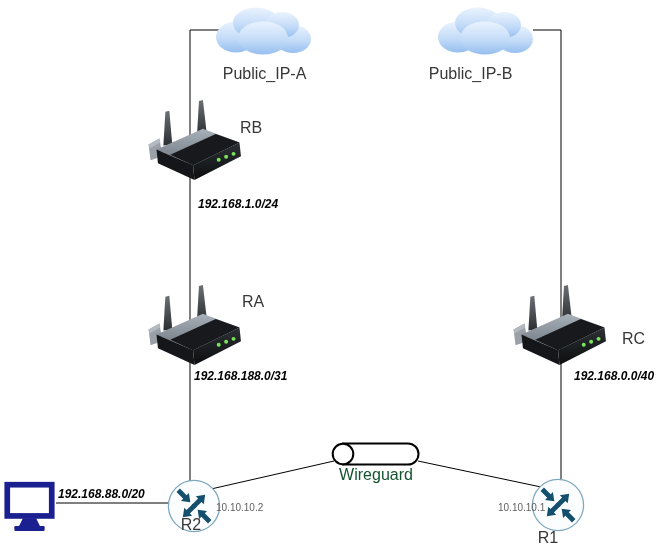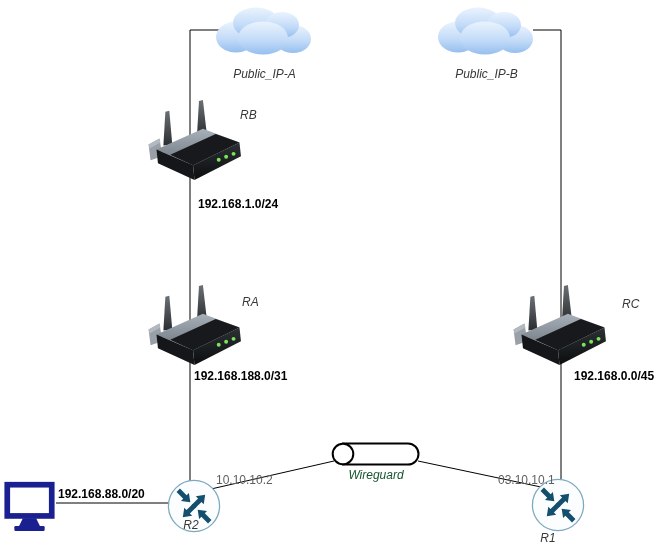--- a/index.html
+++ b/index.html
@@ -3,24 +3,24 @@
 <meta charset="utf-8">
 <style>
   html,body{margin:0;padding:0;background:#ffffff;}
   .canvas{
     position:relative;width:671px;height:560px;background:#ffffff;
     font-family:"Liberation Sans",sans-serif;overflow:hidden;
   }
   .edges{position:absolute;left:0;top:0;pointer-events:none;}
   .node{position:absolute;}
   .node svg{display:block;}
-  .lbl{position:absolute;color:#383838;font-size:12px;line-height:14px;white-space:nowrap;font-style:italic;}
+  .lbl{position:absolute;color:#383838;font-size:16px;line-height:14px;white-space:nowrap;}
   .lbl.ctr{text-align:center;}
-  .net{position:absolute;color:#000000;font-size:12px;font-weight:bold;line-height:14px;white-space:nowrap;}
-  .iflbl{position:absolute;color:#5f5f5f;font-size:12px;line-height:10px;white-space:nowrap;}
+  .net{position:absolute;color:#000000;font-size:12px;font-weight:bold;line-height:14px;white-space:nowrap;font-style:italic;}
+  .iflbl{position:absolute;color:#5f5f5f;font-size:10px;line-height:10px;white-space:nowrap;margin-top:28px;}
 </style>
 </head>
 <body>
 
 <div class="canvas">
 
   <svg width="0" height="0" style="position:absolute" aria-hidden="true">
     <defs>
       <linearGradient id="gCloud" x1="0" y1="0" x2="0" y2="1">
         <stop offset="0" stop-color="#eaf3fe"></stop>
@@ -98,46 +98,46 @@
         <use href="#sym-cloud"></use>
       </svg>
   </div>
   <div class="lbl ctr" style="left:216px;top:67px;width:97px">Public_IP-A</div>
 
   <div class="node" style="left:438px;top:6px;width:97px;height:50px">
     <svg width="97" height="50">
         <use href="#sym-cloud"></use>
       </svg>
   </div>
-  <div class="lbl ctr" style="left:438px;top:67px;width:97px">Public_IP-B</div>
+  <div class="lbl ctr" style="left:422px;top:67px;width:97px">Public_IP-B</div>
 
   <div class="node" style="left:146px;top:100px;width:100px;height:83px">
     <svg width="100" height="83">
         <use href="#sym-wifi-router"></use>
       </svg>
   </div>
-  <div class="lbl" style="left:240px;top:108px">RB</div>
+  <div class="lbl" style="left:240px;top:121px">RB</div>
 
   <div class="node" style="left:146px;top:285px;width:100px;height:83px">
     <svg width="100" height="83">
         <use href="#sym-wifi-router"></use>
       </svg>
   </div>
   <div class="lbl" style="left:242px;top:295px">RA</div>
 
   <div class="node" style="left:511px;top:285px;width:100px;height:83px">
     <svg width="100" height="83">
         <use href="#sym-wifi-router"></use>
       </svg>
   </div>
-  <div class="lbl" style="left:622px;top:297px">RC</div>
+  <div class="lbl" style="left:622px;top:332px">RC</div>
 
   <div class="net" style="left:198px;top:197px">192.168.1.0/24</div>
   <div class="net" style="left:194px;top:369px">192.168.188.0/31</div>
-  <div class="net" style="left:574px;top:369px">192.168.0.0/45</div>
+  <div class="net" style="left:574px;top:369px">192.168.0.0/40</div>
   <div class="net" style="left:58px;top:487px">192.168.88.0/20</div>
 
   <div class="node" style="left:3px;top:480px;width:53px;height:52px">
     <svg width="53" height="52">
         <use href="#sym-monitor"></use>
       </svg>
   </div>
 
   <div class="node" style="left:330px;top:442px;width:92px;height:24px">
     <svg width="92" height="24">
@@ -152,16 +152,16 @@
       </svg>
   </div>
   <div class="iflbl" style="left:216px;top:475px">10.10.10.2</div>
   <div class="lbl ctr" style="left:167px;top:518px;width:48px">R2</div>
 
   <div class="node" style="left:531px;top:478px;width:54px;height:54px">
     <svg width="54" height="54">
         <use href="#sym-cisco-router"></use>
       </svg>
   </div>
-  <div class="iflbl" style="left:498px;top:475px">03.10.10.1</div>
+  <div class="iflbl" style="left:498px;top:475px">10.10.10.1</div>
   <div class="lbl ctr" style="left:524px;top:531px;width:48px">R1</div>
 
 </div>
 
 </body></html>

